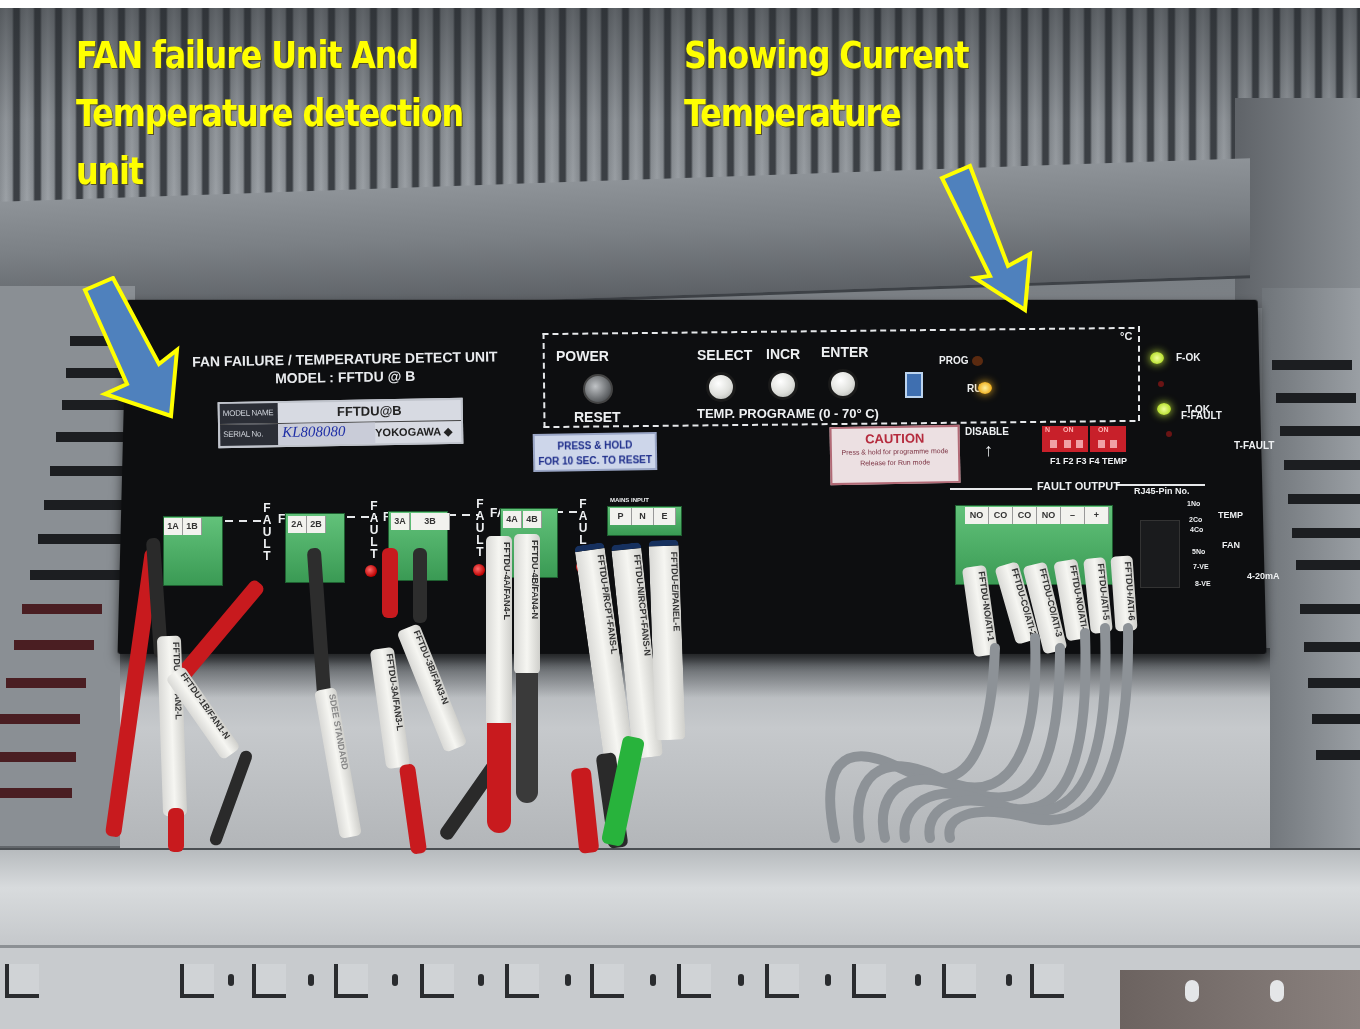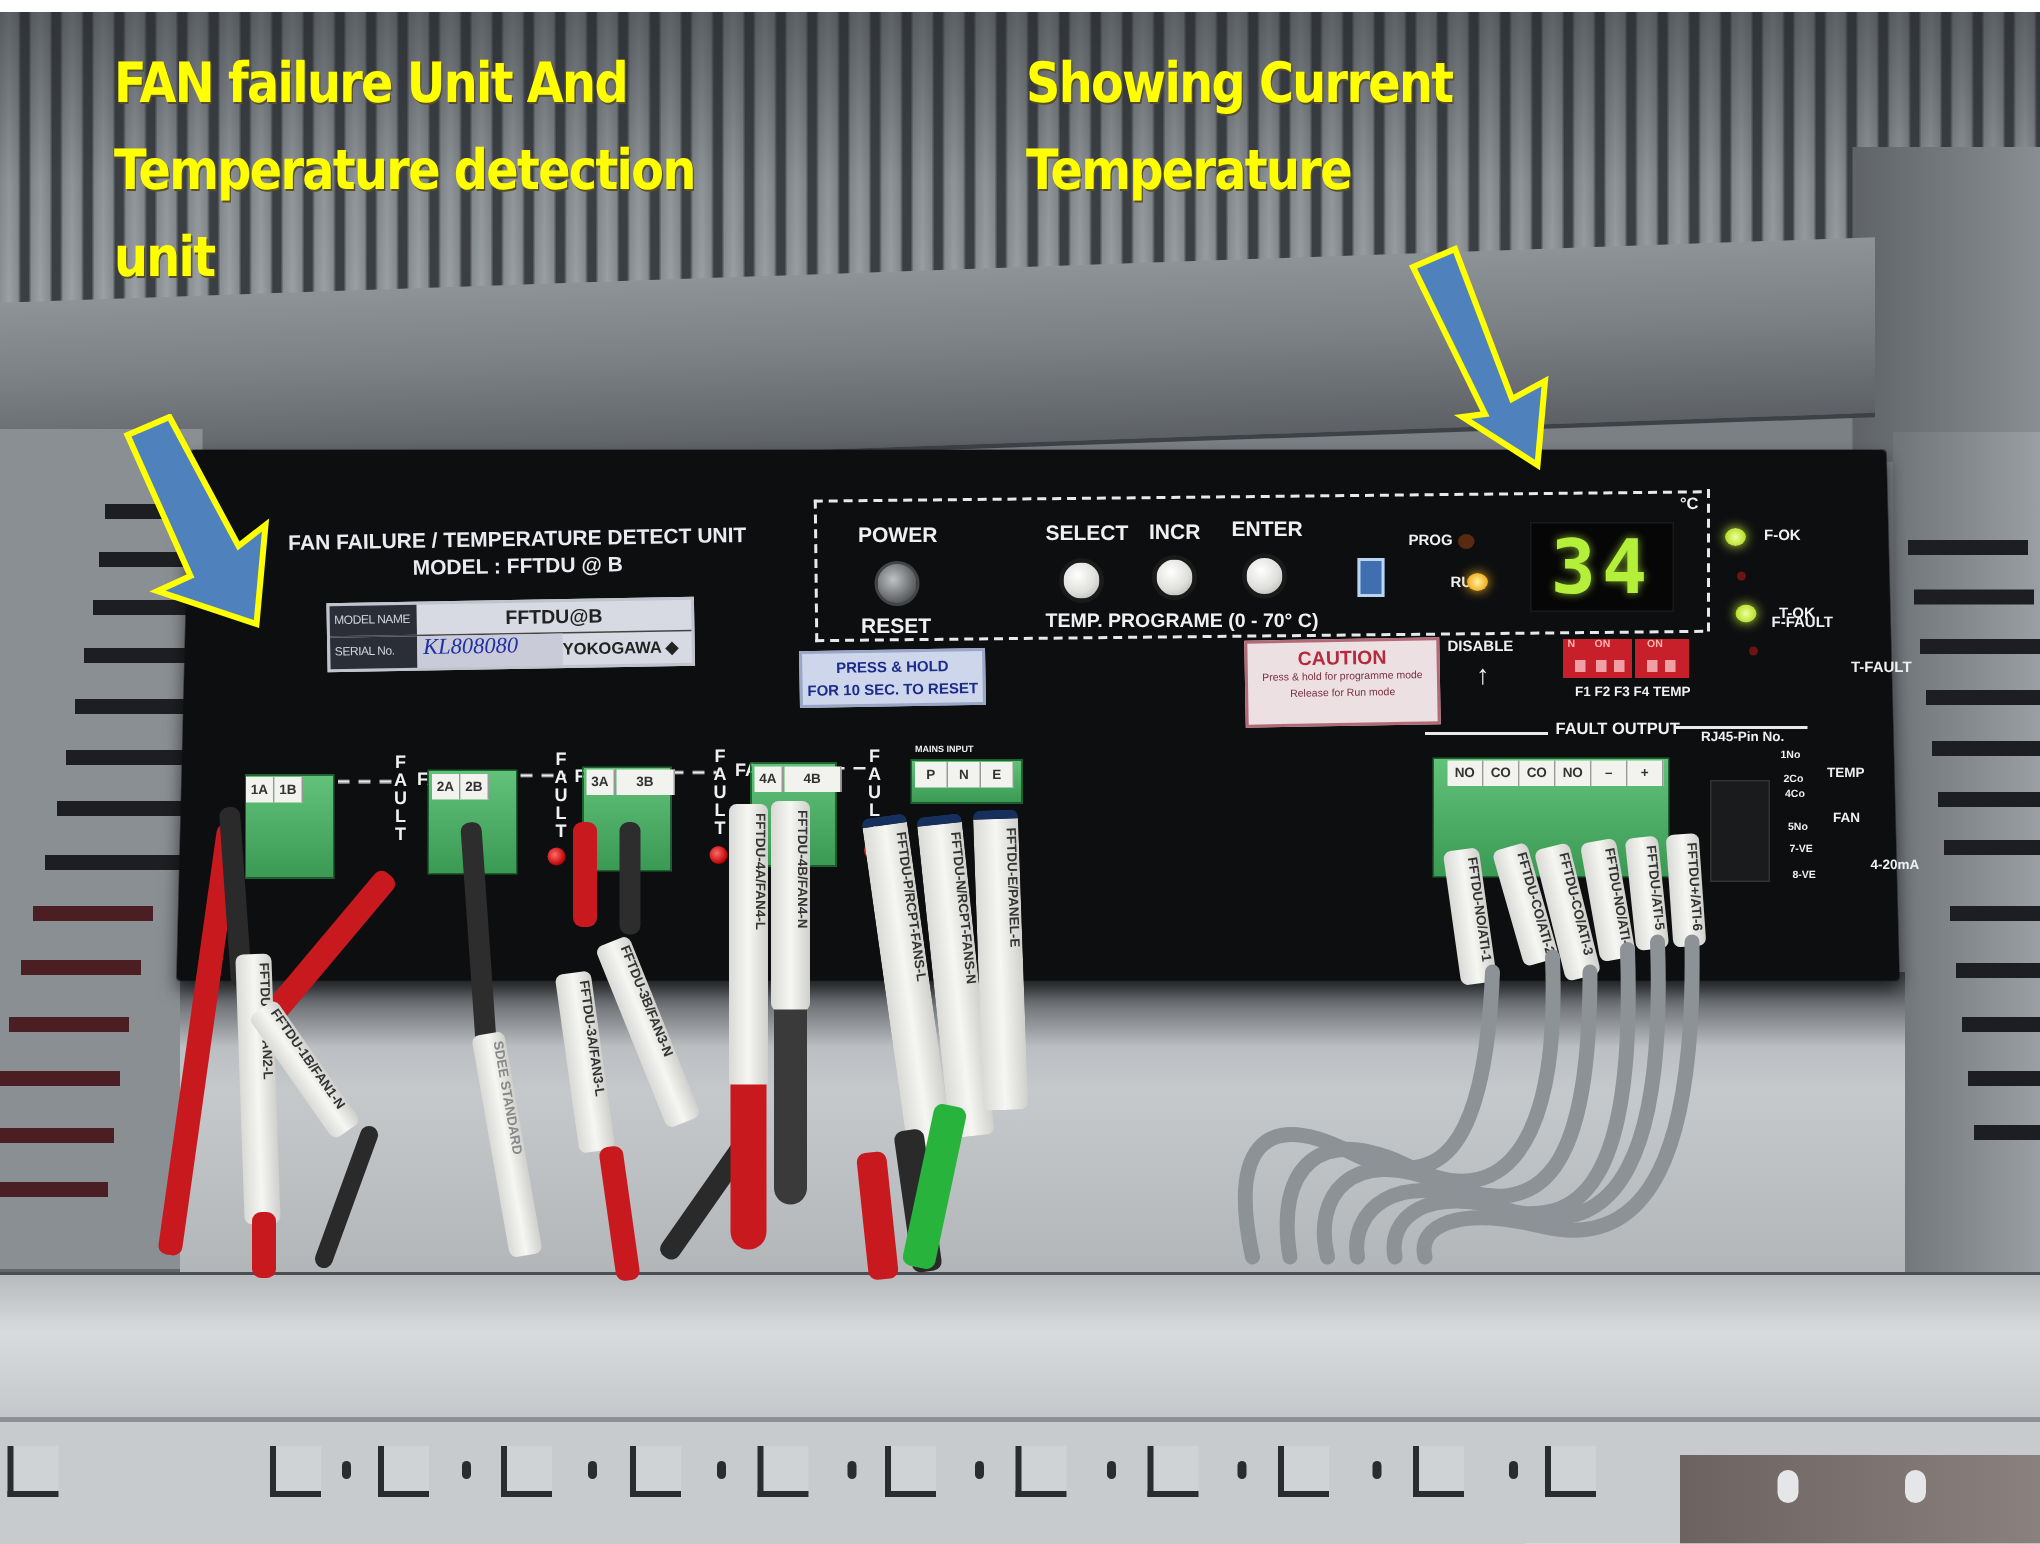--- a/index.html
+++ b/index.html
@@ -206,41 +206,38 @@
     <div class="np-row" style="border-bottom:none;">
       <div class="np-key">SERIAL No.</div>
       <div class="np-serial">KL808080</div>
       <div class="np-brand">YOKOGAWA ◆</div>
     </div>
   </div>
 
   <div class="dashed-box"></div>
   <div class="dashed-right"></div>
 
-  <div class="lbl" style="left:572px;top:340px;text-align:right;">POWER</div>
+  <div class="lbl" style="left:556px;top:340px;text-align:right;">POWER</div>
   <div class="power-btn"></div>
   <div class="lbl" style="left:574px;top:401px;">RESET</div>
 
   <div class="lbl" style="left:697px;top:339px;">SELECT</div>
   <div class="lbl" style="left:766px;top:338px;">INCR</div>
   <div class="lbl" style="left:821px;top:336px;">ENTER</div>
   <div class="push-btn" style="left:706px;top:364px;"></div>
   <div class="push-btn" style="left:768px;top:362px;"></div>
   <div class="push-btn" style="left:828px;top:361px;"></div>
   <div class="lbl" style="left:697px;top:398px;font-size:13px;">TEMP. PROGRAME (0 - 70° C)</div>
 
   <div class="blue-switch"></div>
   <div class="lbl-sm" style="left:939px;top:347px;">PROG</div>
   <div class="led" style="left:972px;top:348px;background:#5a2a10;"></div>
   <div class="lbl-sm" style="left:967px;top:375px;">RUN</div>
   <div class="led" style="left:978px;top:374px;width:14px;height:12px;background:radial-gradient(circle,#fff1a0,#f0b020 70%);box-shadow:0 0 8px #f0b020;"></div>
 
-  <div class="seg-display">
-    <span class="seg-digits">34</span>
-  </div>
   <div class="deg-unit">°C</div>
 
   <div class="led" style="left:1150px;top:344px;width:14px;height:12px;background:radial-gradient(circle,#f0ff9a,#b8e030 70%);box-shadow:0 0 8px #c8f03c;"></div>
   <div class="lbl-sm" style="left:1176px;top:344px;">F-OK</div>
   <div class="led" style="left:1158px;top:373px;width:6px;height:6px;background:#6a1414;"></div>
   <div class="lbl-sm" style="left:1181px;top:370px;margin-top:32px;">F-FAULT</div>
   <div class="led" style="left:1157px;top:395px;width:14px;height:12px;background:radial-gradient(circle,#f0ff9a,#b8e030 70%);box-shadow:0 0 8px #c8f03c;"></div>
   <div class="lbl-sm" style="left:1186px;top:396px;">T-OK</div>
   <div class="led" style="left:1166px;top:423px;width:6px;height:6px;background:#6a1414;"></div>
   <div class="lbl-sm" style="left:1190px;top:432px;margin-left:44px;">T-FAULT</div>
@@ -321,21 +318,21 @@
   <div class="term-label" style="left:391px;top:505px;width:19px;">3A</div>
   <div class="term-label" style="left:411px;top:505px;width:39px;">3B</div>
 
   <div class="fault-vert" style="left:475px;top:490px;">
       <span style="display:block;width:10px;word-break:break-all;">FAULT</span>
     </div>
   <div class="fault-led" style="left:473px;top:556px;"></div>
   <div class="lbl-sm" style="left:490px;top:498px;font-size:12px;">FA</div>
   <div class="terminal" style="left:500px;top:500px;width:58px;height:70px;"></div>
   <div class="term-label" style="left:503px;top:503px;width:19px;">4A</div>
-  <div class="term-label" style="left:523px;top:503px;width:38px;">4B</div>
+  <div class="term-label" style="left:523px;top:503px;width:19px;">4B</div>
 
   <div class="fault-vert" style="left:578px;top:490px;">
       <span style="display:block;width:10px;word-break:break-all;">FAULT</span>
     </div>
   <div class="fault-led" style="left:576px;top:553px;"></div>
 
   <div class="lbl-sm" style="left:610px;top:489px;font-size:6px;">MAINS INPUT</div>
   <div class="terminal" style="left:607px;top:498px;width:75px;height:30px;"></div>
   <div class="term-label" style="left:610px;top:500px;width:22px;">P</div>
   <div class="term-label" style="left:632px;top:500px;width:22px;">N</div>

